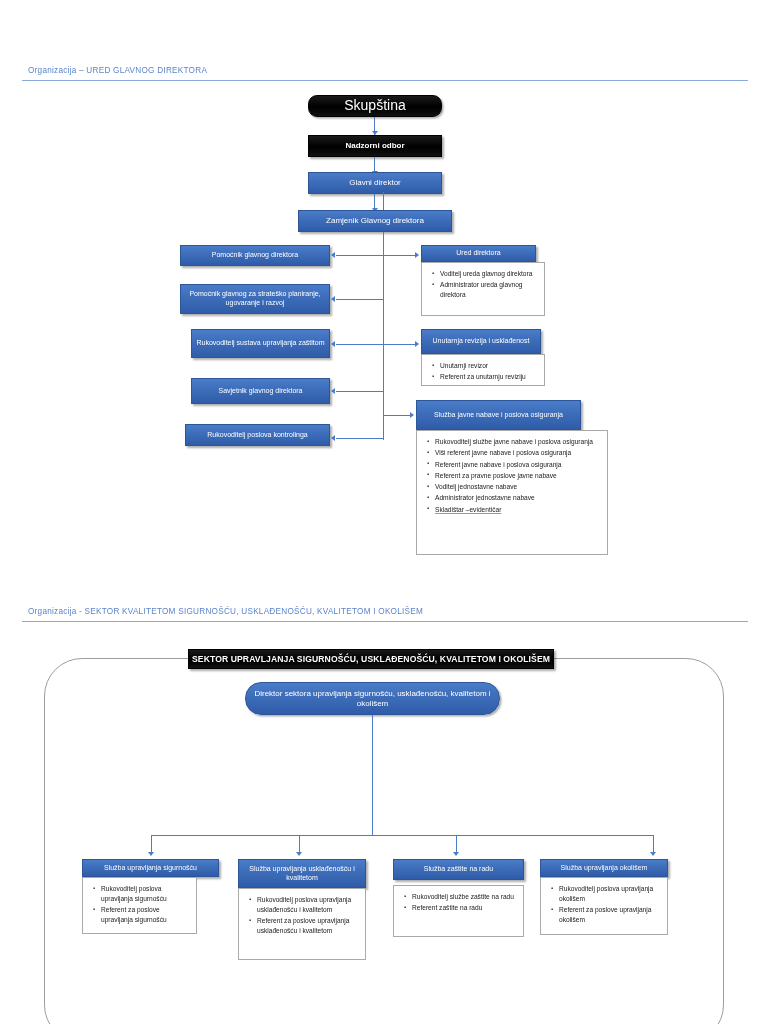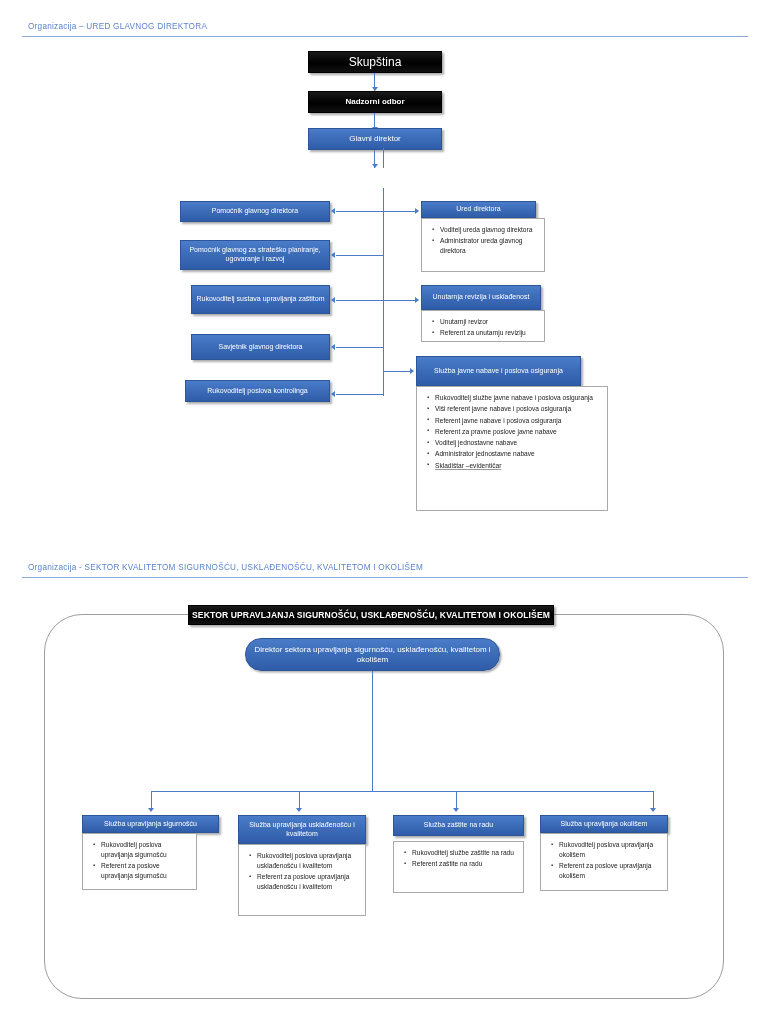--- a/index.html
+++ b/index.html
@@ -5,21 +5,21 @@
   * { box-sizing: border-box; }
   html, body { margin:0; padding:0; }
   body {
     width:768px; height:1024px;
     background:#ffffff;
     font-family:"Liberation Sans", sans-serif;
     color:#000;
     position:relative;
     overflow:hidden;
   }
-  .page { position:relative; width:768px; height:732px; }
+  .page { position:relative; width:768px; height:732px;margin-top:44px; }
 
   
   .sec-head { position:absolute; left:0; width:768px; }
   .sec-head .txt {
     position:absolute; left:28px; top:0;
     font-size:8.2px; letter-spacing:0.25px;
     color:#5b84cc; white-space:nowrap;
   }
   .sec-head .rule {
     position:absolute; left:22px; top:14px;
@@ -102,33 +102,34 @@
 </head>
 <body>
 
 <div class="page">
 
   <div class="sec-head" style="top:22px;">
     <div class="txt">Organizacija – URED GLAVNOG DIREKTORA</div>
     <div class="rule"></div>
   </div>
 
-  <div class="node black" style="left:308px; top:51px; width:134px; height:22px; font-size:12px;">Skupština</div>
+  <div class="node black" style="left:308px; top:51px; width:134px; height:22px; font-size:14px;border-radius:9px;">Skupština</div>
   <div class="vline" style="left:374px; top:73px; height:18px;"></div>
   <div class="arrow-d" style="left:371.5px; top:87px;"></div>
 
   <div class="node black" style="left:308px; top:91px; width:134px; height:22px; font-size:8px;font-weight:bold;">Nadzorni odbor</div>
   <div class="vline" style="left:374px; top:113px; height:18px;"></div>
   <div class="arrow-d" style="left:371.5px; top:127px;"></div>
 
   <div class="node blue" style="left:308px; top:128px; width:134px; height:22px; font-size:8px;">Glavni direktor</div>
   <div class="vline" style="left:374px; top:150px; height:18px;"></div>
   <div class="arrow-d" style="left:371.5px; top:164px;"></div>
   <div class="vline" style="left:383px; top:148px; height:20px;"></div>
 
+  <div class="node blue" style="left:298px; top:166px; width:154px; height:22px; font-size:8px;">Zamjenik Glavnog direktora</div>
 
   <div class="vline" style="left:383px; top:188px; height:208px;"></div>
 
   <div class="node blue" style="left:180px; top:201px; width:150px; height:21px; font-size:7px;">Pomoćnik glavnog direktora</div>
   <div class="node blue" style="left:180px; top:240px; width:150px; height:30px; font-size:7px; padding:0 6px;">Pomoćnik glavnog za strateško planiranje, ugovaranje i razvoj</div>
   <div class="node blue" style="left:191px; top:285px; width:139px; height:29px; font-size:7px;">Rukovoditelj sustava upravljanja zaštitom</div>
   <div class="node blue" style="left:191px; top:334px; width:139px; height:26px; font-size:7px;">Savjetnik glavnog direktora</div>
   <div class="node blue" style="left:185px; top:380px; width:145px; height:22px; font-size:7px;">Rukovoditelj poslova kontrolinga</div>
 
   <div class="hline" style="left:336px; top:211px; width:47px;"></div>

